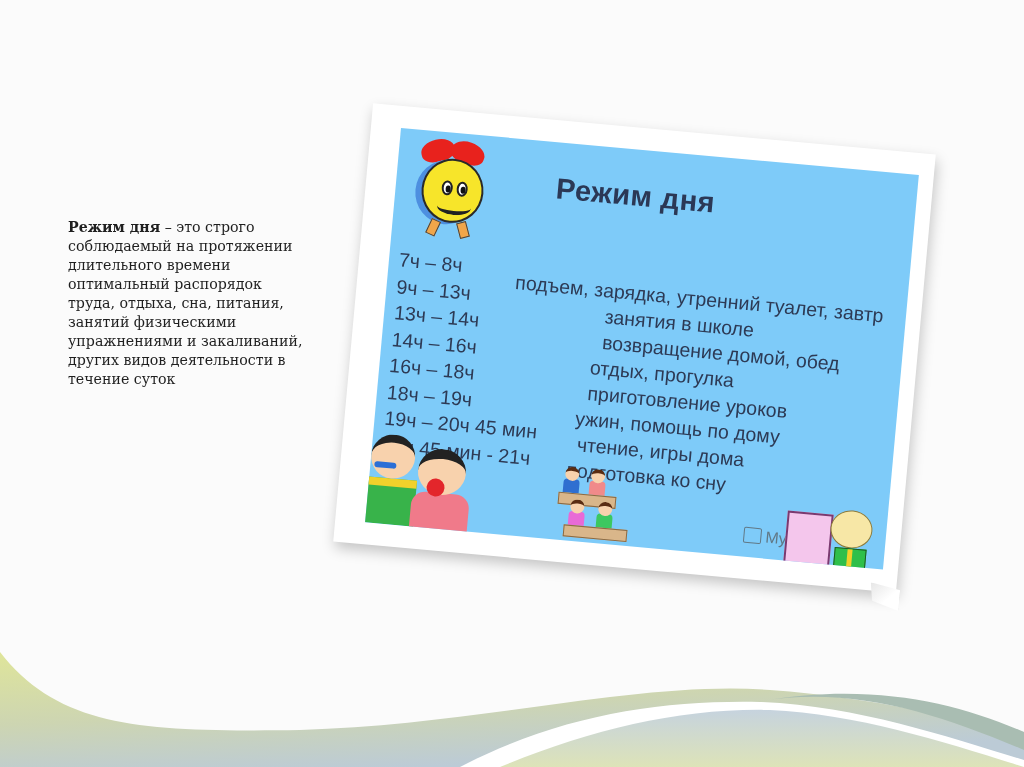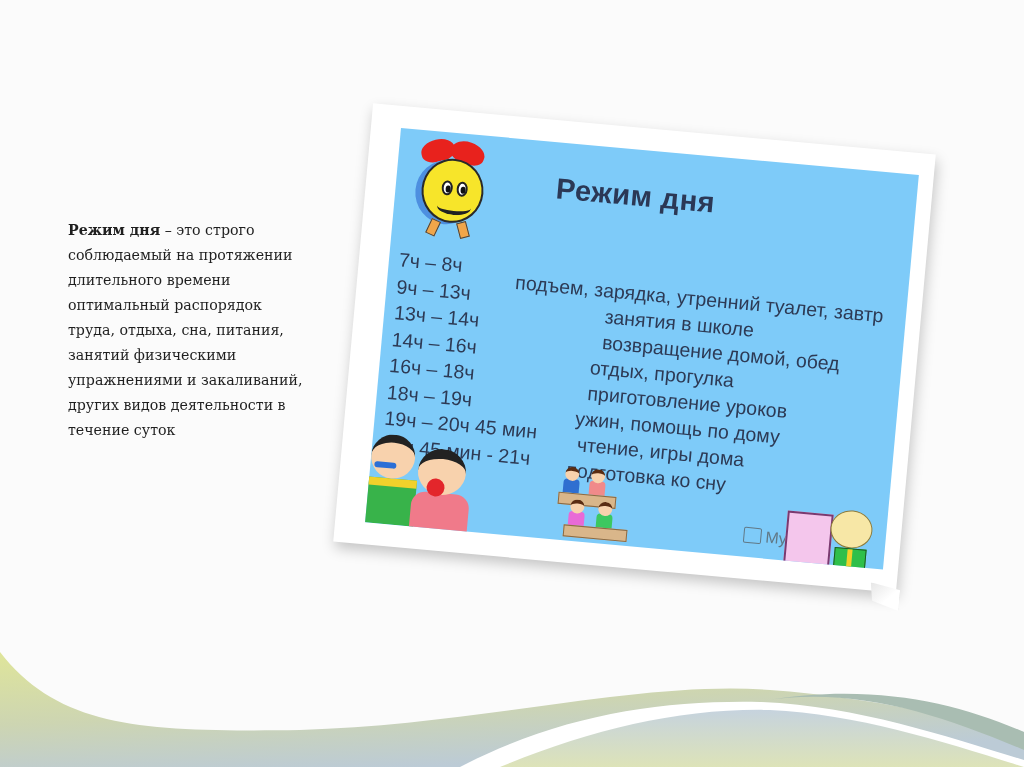--- a/index.html
+++ b/index.html
@@ -7,21 +7,21 @@
       width: 1024px; height: 767px; overflow: hidden; position: relative;
       background: #fbfbfb;
       font-family: "Liberation Serif", serif;
     }
     .slide { position: absolute; left: 0; top: 0; width: 1024px; height: 767px; }
 
     
     .desc {
       position: absolute; left: 68px; top: 218px; width: 240px;
       font-family: "DejaVu Serif", serif;
-      font-size: 14.2px; line-height: 25px; color: #1f1f1f;
+      font-size: 14.2px; line-height: 19px; color: #1f1f1f;
     }
     .desc b { font-weight: bold; }
 
     
     .card {
       position: absolute; left: 352px; top: 128px; width: 565px; height: 440px;
       background: #ffffff;
       transform: rotate(5.2deg);
       transform-origin: 50% 50%;
       box-shadow: 2px 6px 14px rgba(0,0,0,0.22);

